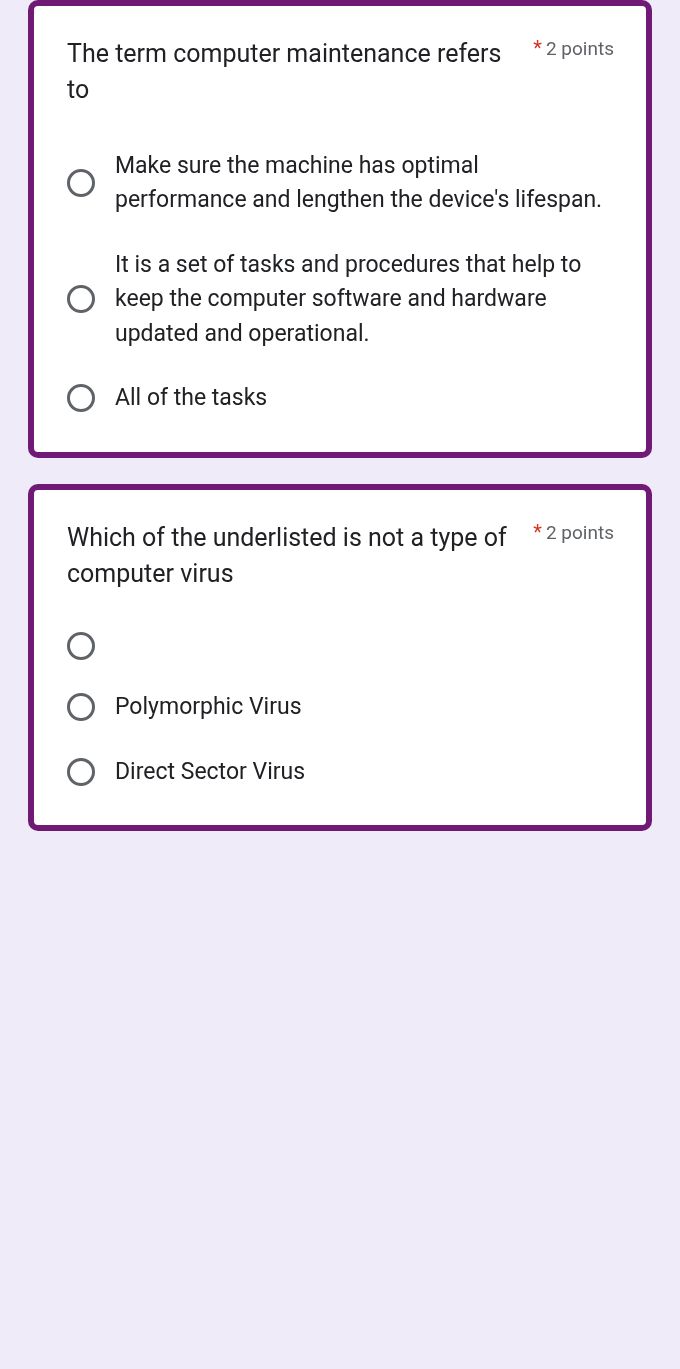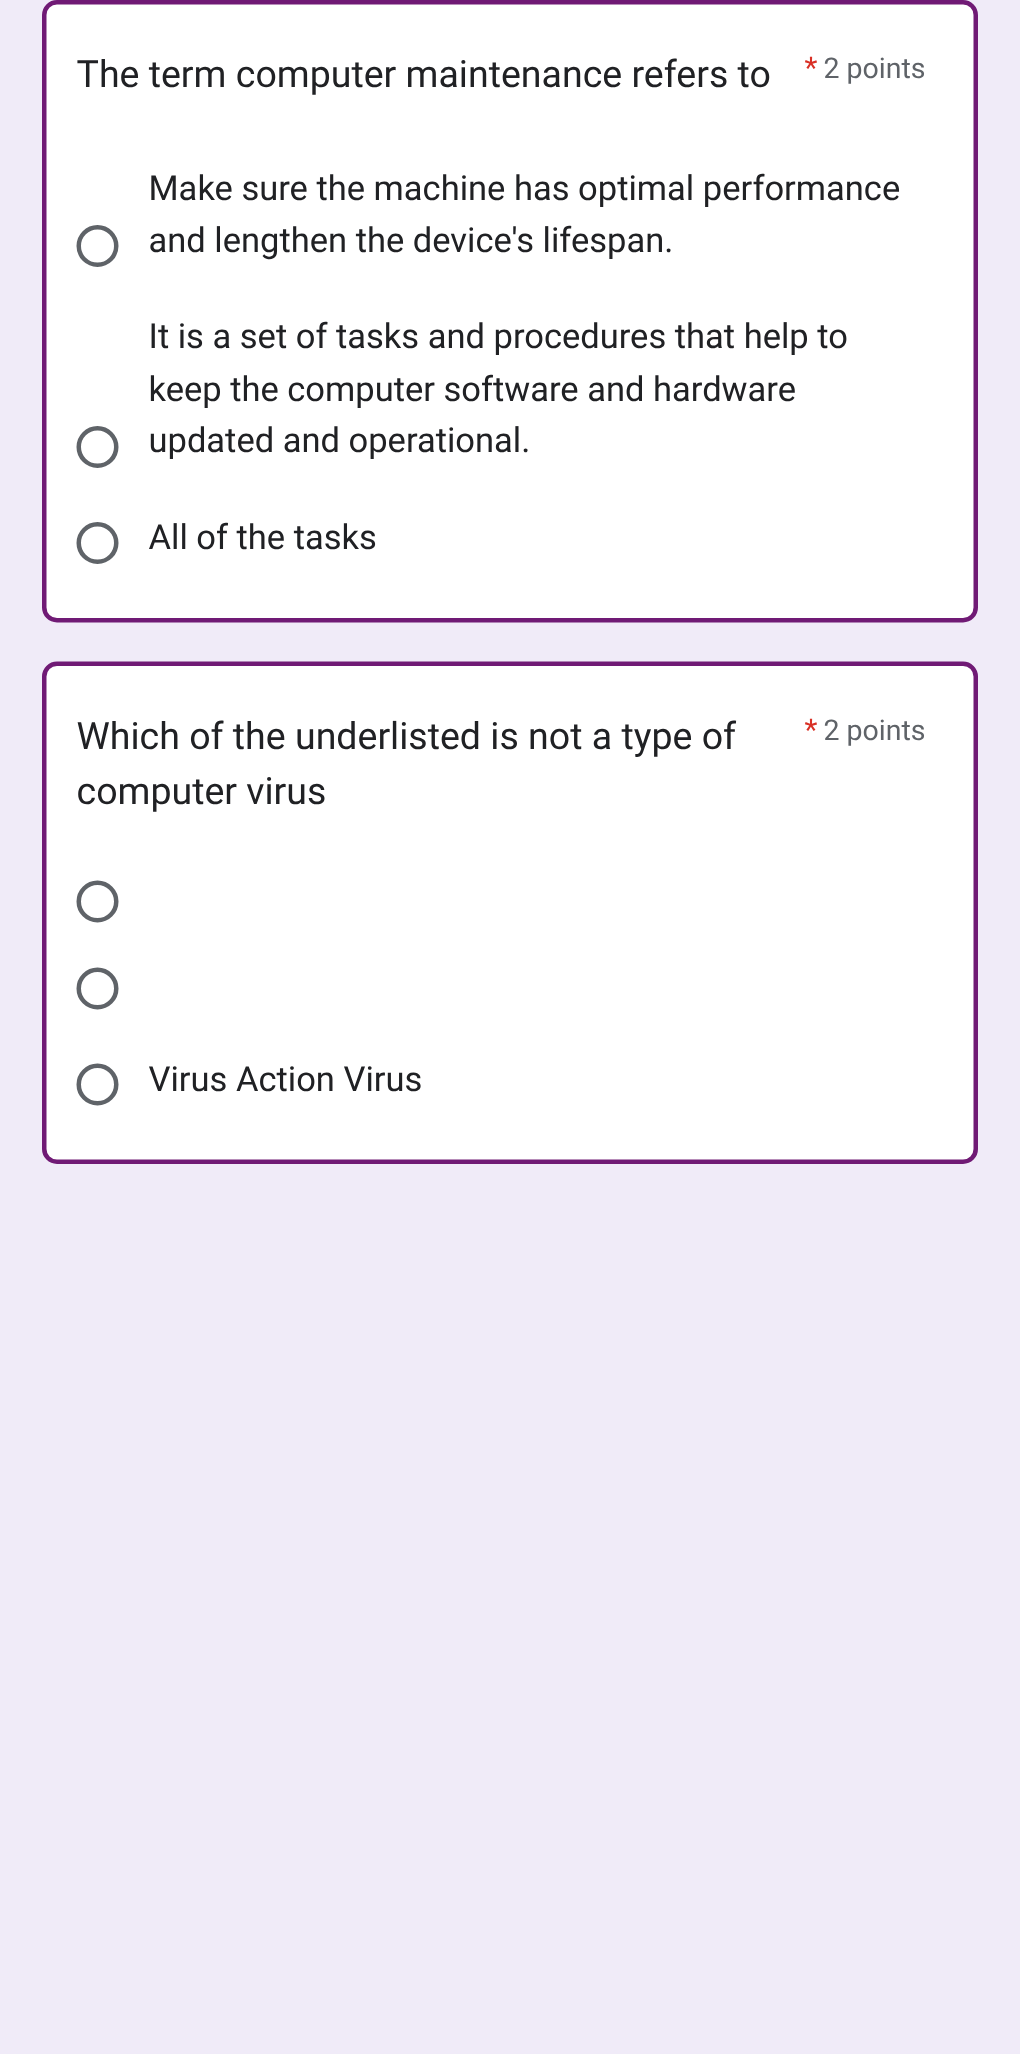--- a/index.html
+++ b/index.html
@@ -5,23 +5,23 @@
   * { box-sizing: border-box; margin: 0; padding: 0; }
   body {
     background: #f0ebf8;
     font-family: 'Google Sans', Roboto, Arial, sans-serif;
     width: 680px;
     padding: 0 28px;
     color: #202124;
   }
   .card {
     background: #fff;
-    border: 3px solid #701a75;
+    border: 6px solid #701a75;
     border-radius: 10px;
-    padding: 30px 32px 36px 20px;
+    padding: 30px 32px 36px 33px;
     margin-bottom: 26px;
   }
   .qhead {
     display: flex;
     justify-content: space-between;
     align-items: flex-start;
     gap: 18px;
     margin-bottom: 40px;
   }
   .qtitle {
@@ -36,21 +36,21 @@
     color: #5f6368;
   }
   .req {
     color: #d93025;
     font-size: 20px;
     margin-right: 4px;
   }
   .options { }
   .option {
     display: flex;
-    align-items: flex-end;
+    align-items: center;
     gap: 20px;
     margin-bottom: 30px;
     cursor: pointer;
   }
   .option:last-child { margin-bottom: 0; }
   .radio {
     flex: none;
     width: 28px;
     height: 28px;
     border: 3px solid #5f6368;
@@ -95,19 +95,20 @@
     <div class="points">
       <span class="req">*</span><span>2 points</span>
     </div>
   </div>
   <div class="options">
     <div class="option">
       <div class="radio"></div>
     </div>
     <div class="option">
       <div class="radio"></div>
+      <div class="opt-label">Polymorphic Virus</div>
     </div>
     <div class="option">
       <div class="radio"></div>
-      <div class="opt-label">Virus Action Virus</div>
+      <div class="opt-label">Direct Sector Virus</div>
     </div>
   </div>
 </div>
 
 </body></html>

